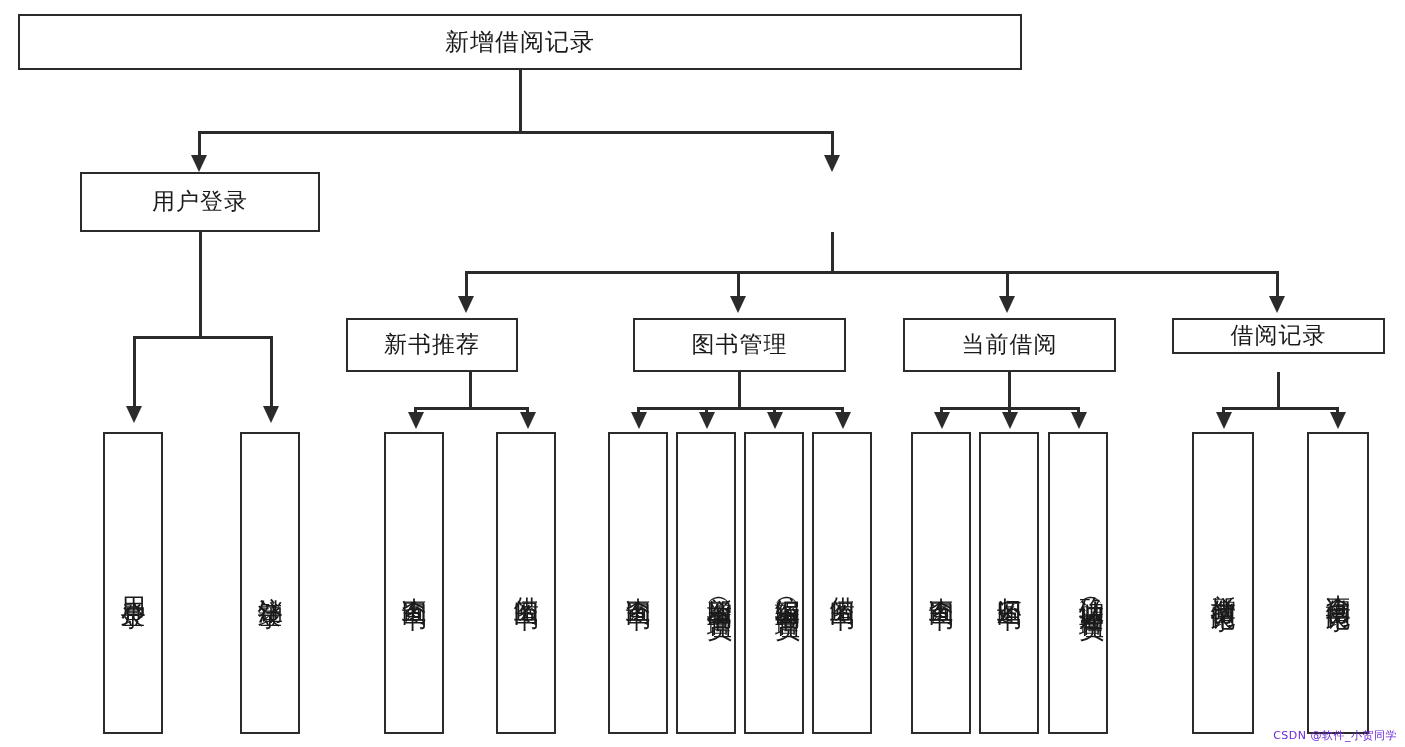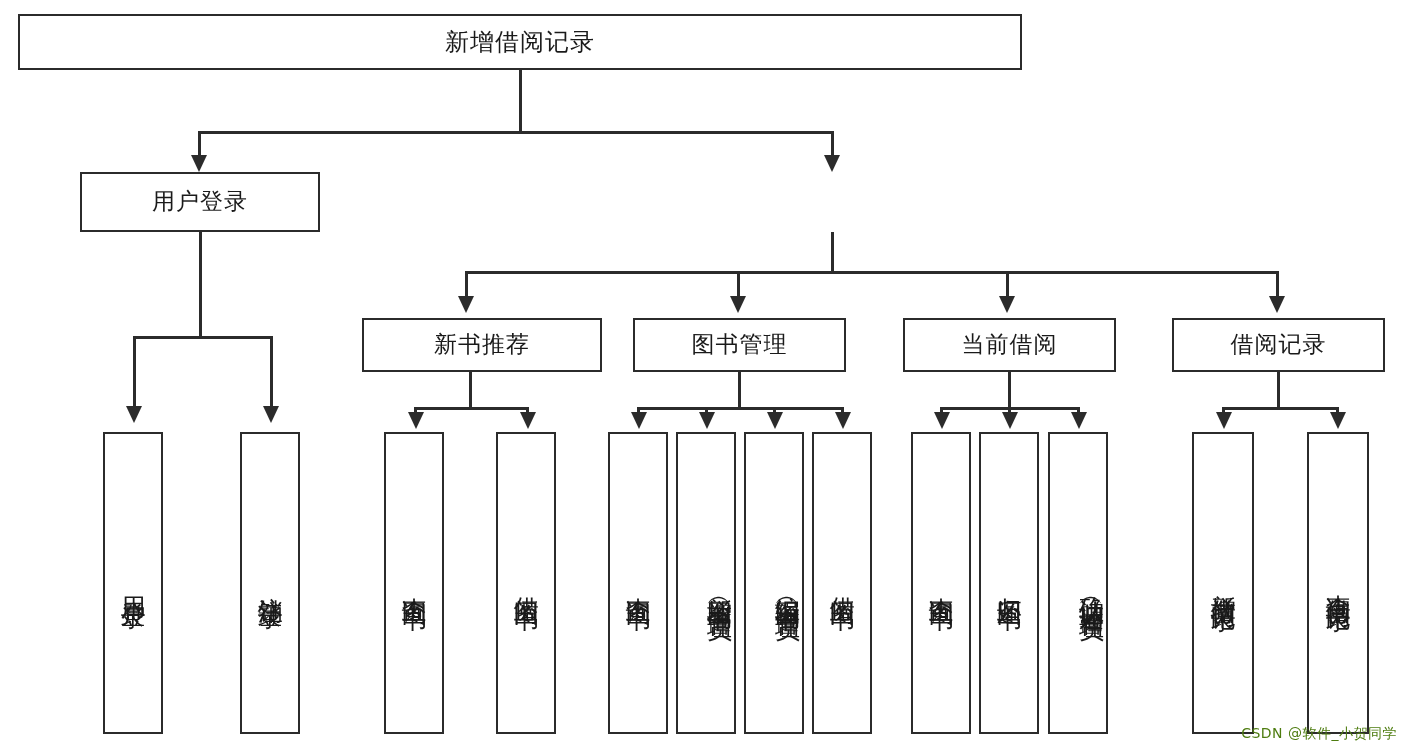--- a/index.html
+++ b/index.html
@@ -63,22 +63,22 @@
     width: 0;
     height: 0;
     border-left: 8px solid transparent;
     border-right: 8px solid transparent;
     border-top: 17px solid #2b2b2b;
   }
   #watermark {
     position: absolute;
     right: 8px;
     bottom: 4px;
-    font-size: 14px;
-    color: #4d7c0f;
+    font-size: 11px;
+    color: #6d28d9;
     white-space: nowrap;
     letter-spacing: 0.5px;
   }
 </style>
 </head>
 <body>
 
 <div id="canvas">
 
   <div class="node horiz root" style="left:18px; top:14px; width:1004px; height:56px;">新增借阅记录</div>
@@ -110,24 +110,24 @@
 
   <div class="connector vline" style="left:737px; top:271px; width:3px; height:28px;"></div>
   <div class="arrow" style="left:730px; top:296px;"></div>
 
   <div class="connector vline" style="left:1006px; top:271px; width:3px; height:28px;"></div>
   <div class="arrow" style="left:999px; top:296px;"></div>
 
   <div class="connector vline" style="left:1276px; top:271px; width:3px; height:28px;"></div>
   <div class="arrow" style="left:1269px; top:296px;"></div>
 
-  <div class="node horiz" style="left:362px; top:318px; width:240px; height:54px;">新书推荐</div>
+  <div class="node horiz" style="left:346px; top:318px; width:172px; height:54px;">新书推荐</div>
   <div class="node horiz" style="left:633px; top:318px; width:213px; height:54px;">图书管理</div>
   <div class="node horiz" style="left:903px; top:318px; width:213px; height:54px;">当前借阅</div>
-  <div class="node horiz" style="left:1172px; top:318px; width:213px; height:54px;">借阅记录</div>
+  <div class="node horiz" style="left:1172px; top:318px; width:213px; height:36px;">借阅记录</div>
 
   <div class="connector vline" style="left:469px; top:372px; width:3px; height:38px;"></div>
   <div class="connector hline" style="left:414px; top:407px; width:115px; height:3px;"></div>
   <div class="connector vline" style="left:414px; top:407px; width:3px; height:14px;"></div>
   <div class="arrow" style="left:408px; top:412px;"></div>
   <div class="connector vline" style="left:526px; top:407px; width:3px; height:14px;"></div>
   <div class="arrow" style="left:520px; top:412px;"></div>
 
   <div class="connector vline" style="left:738px; top:372px; width:3px; height:38px;"></div>
   <div class="connector hline" style="left:637px; top:407px; width:207px; height:3px;"></div>

